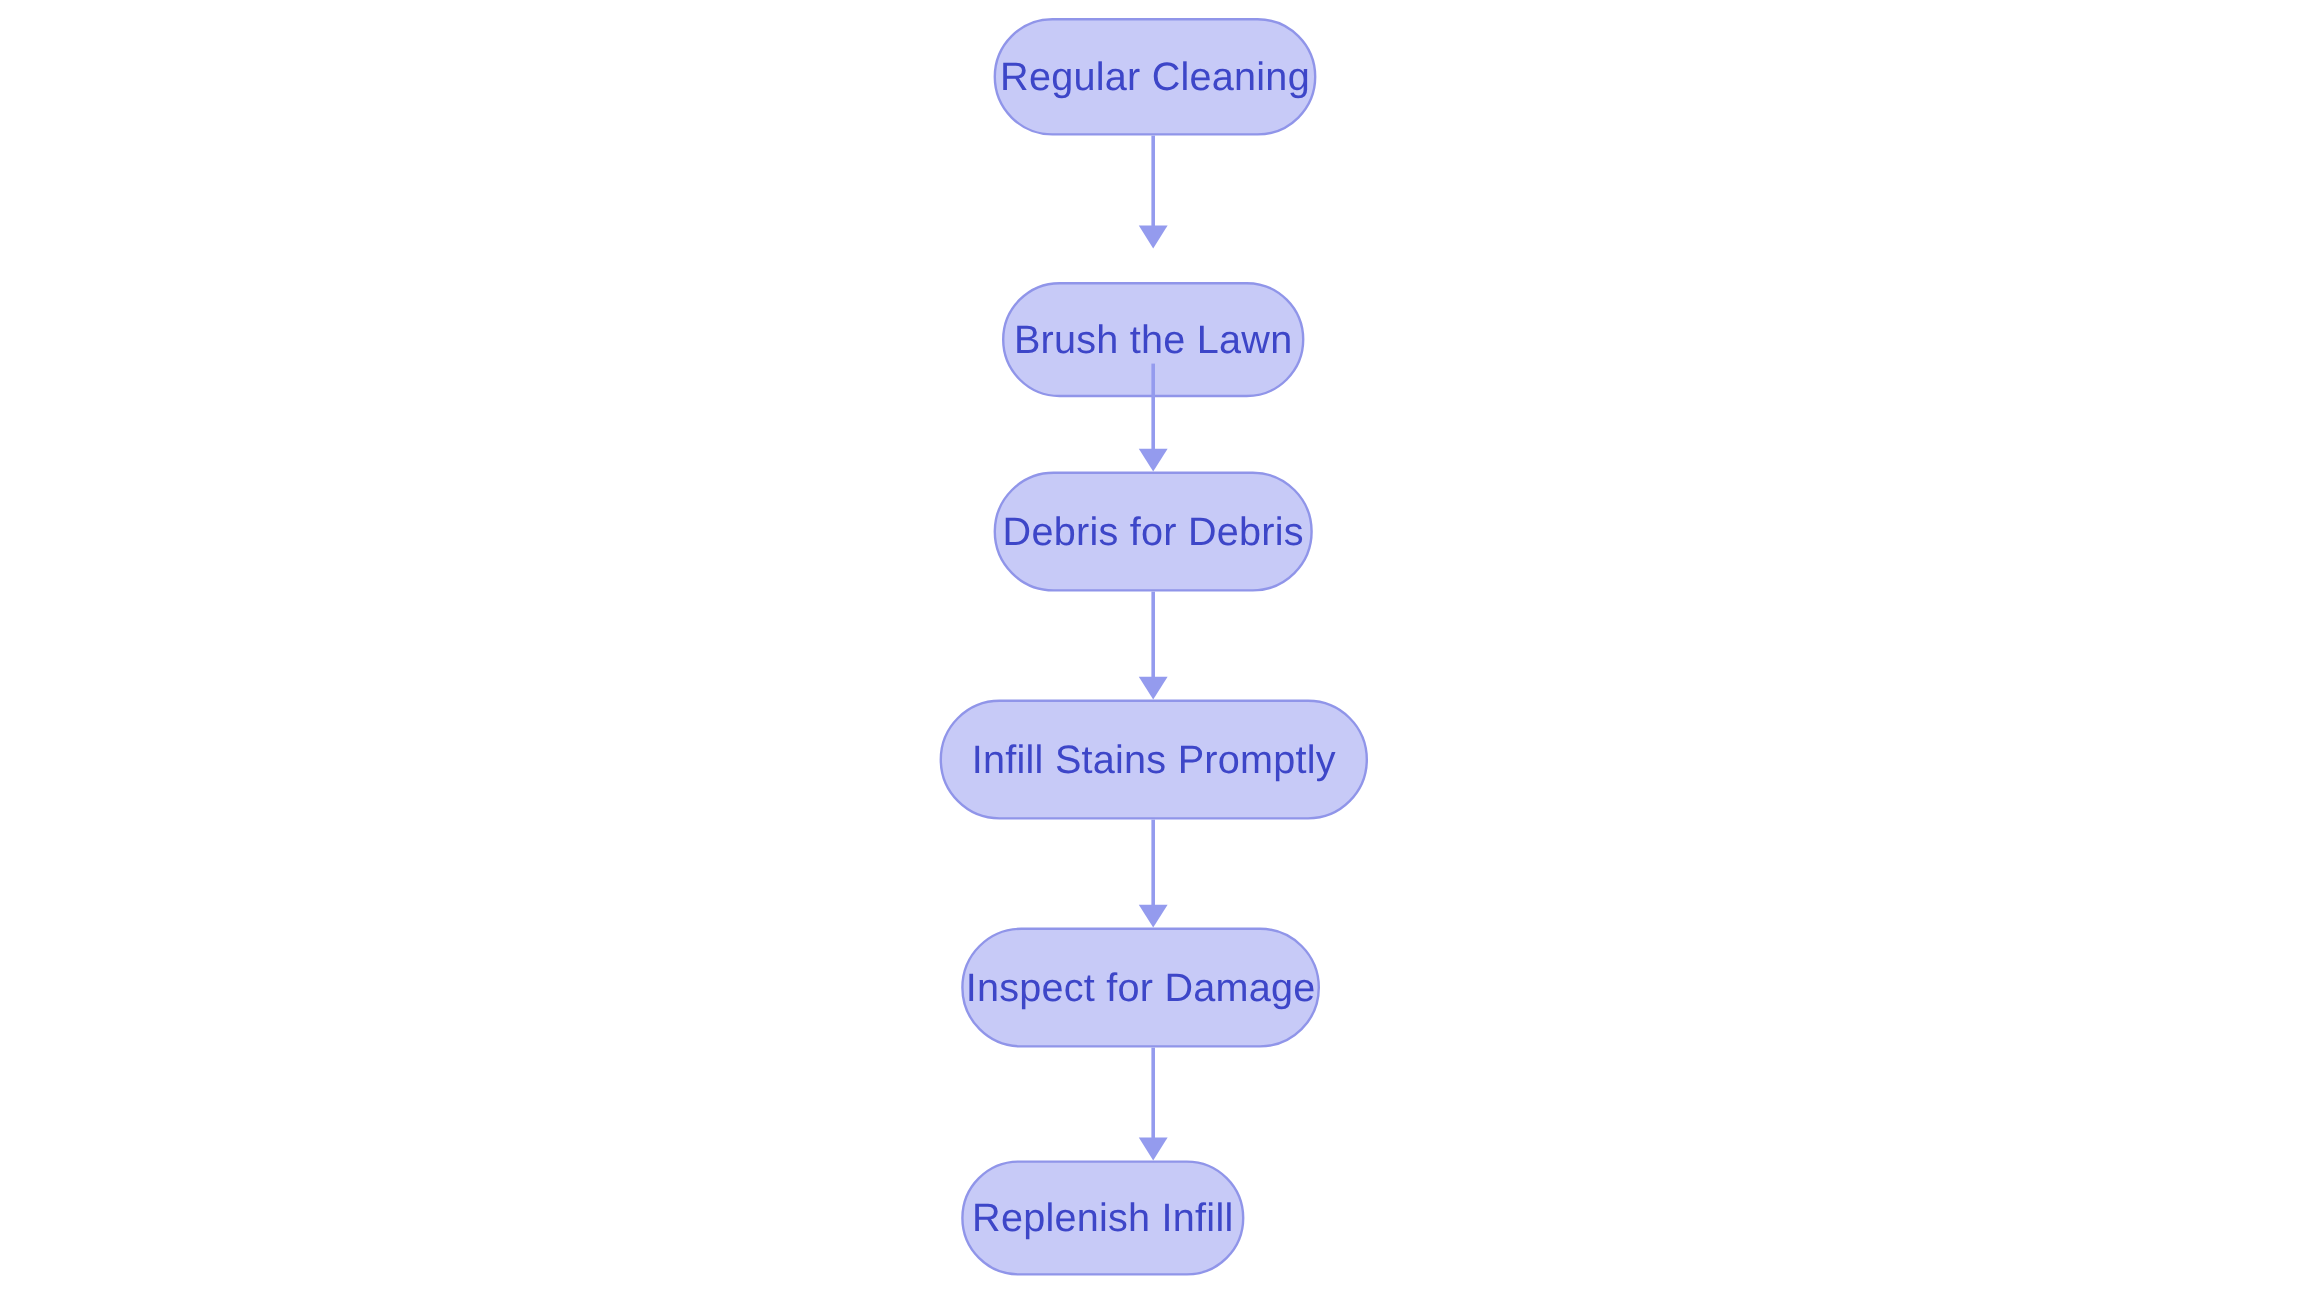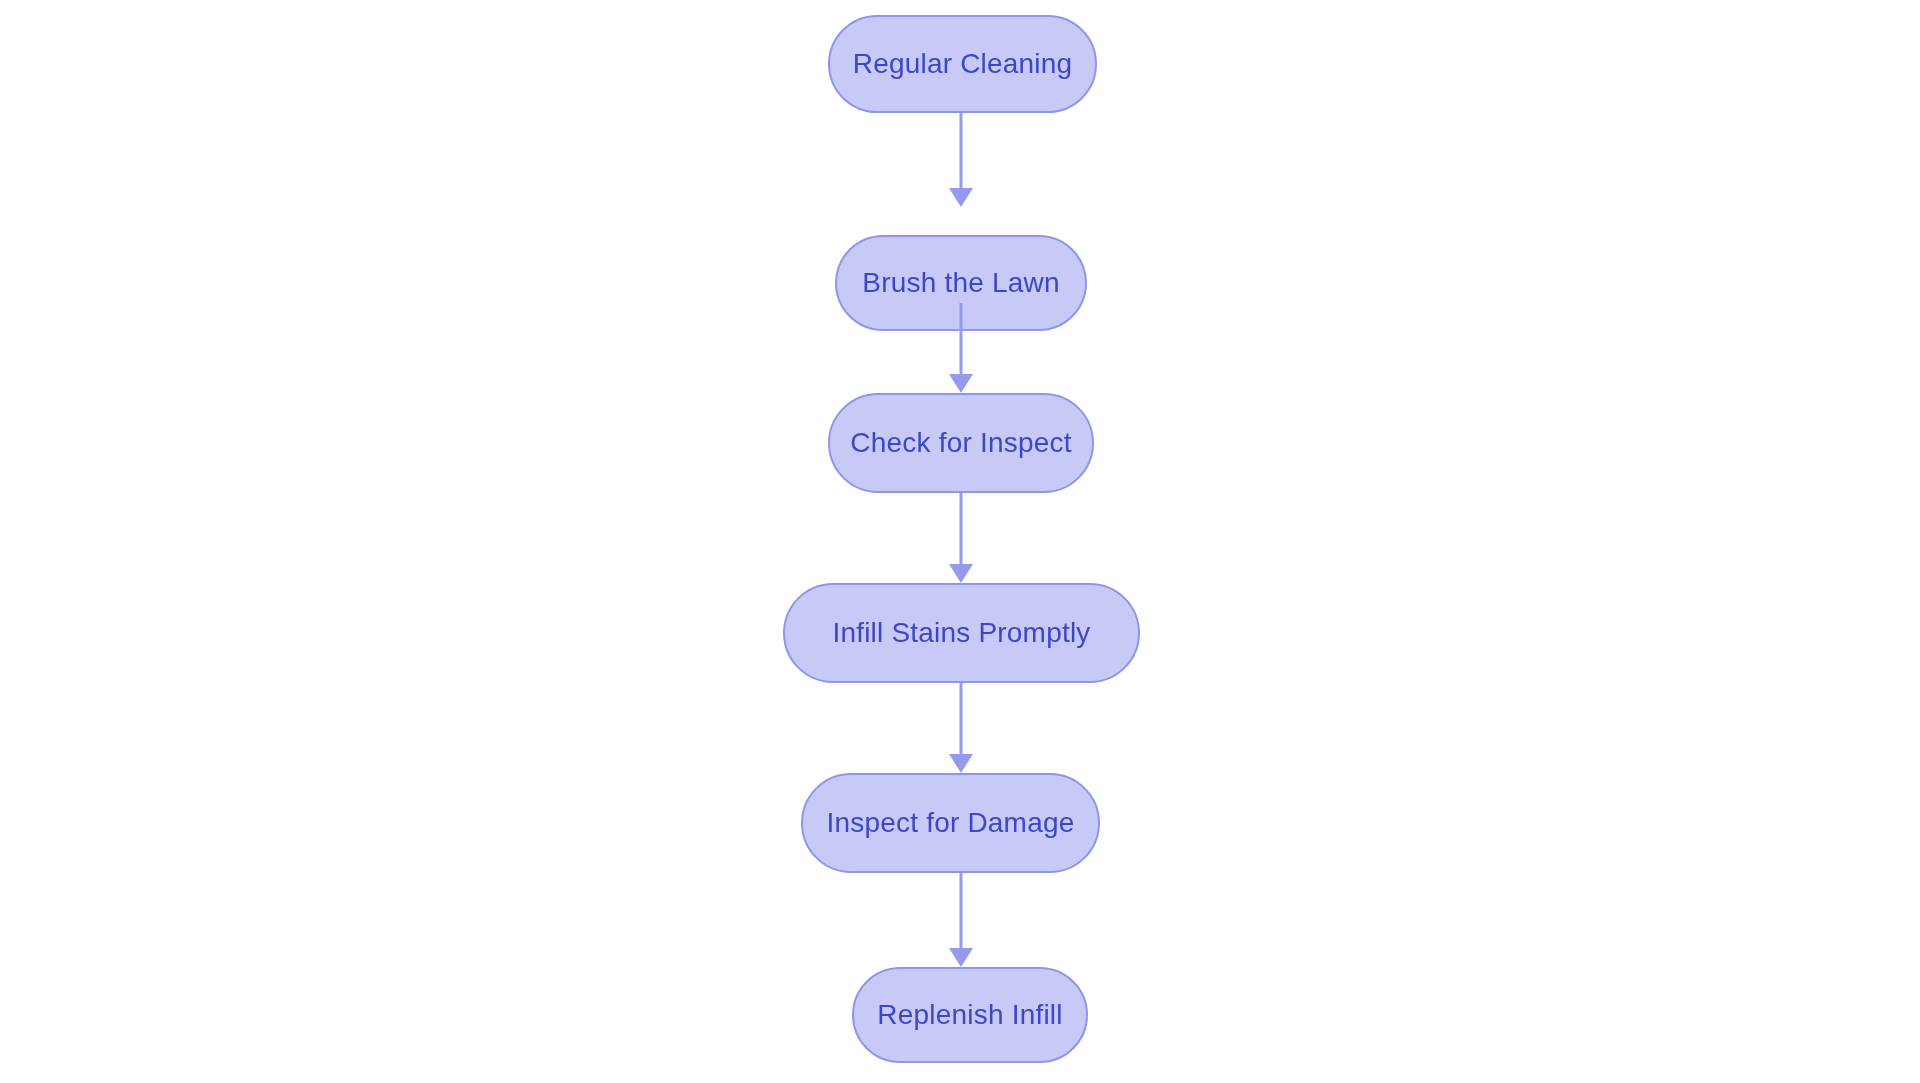--- a/index.html
+++ b/index.html
@@ -18,31 +18,31 @@
   .node {
     position: absolute;
     box-sizing: border-box;
     display: flex;
     align-items: center;
     justify-content: center;
     background: var(--node-fill, #c7caf7);
     border: 2px solid var(--node-border, #9095e9);
     border-radius: 60px;
     color: var(--node-text, #3d46c8);
-    font-size: 28px;
+    font-size: 33px;
     letter-spacing: 0.2px;
     white-space: nowrap;
     text-align: right;
   }
   .n1 { left: 828px; top: 15px;  width: 269px; height: 98px;  }
   .n2 { left: 835px; top: 207px; width: 252px; height: 96px; margin-top: 28px;  }
   .n3 { left: 828px; top: 393px; width: 266px; height: 100px; }
   .n4 { left: 783px; top: 583px; width: 357px; height: 100px; }
   .n5 { left: 801px; top: 773px; width: 299px; height: 100px; }
-  .n6 { left: 852px; top: 967px; width: 236px; height: 96px;  }
+  .n6 { left: 801px; top: 967px; width: 236px; height: 96px;  }
 
   .arrow {
     position: absolute;
     left: 949px;
     width: 24px;
   }
   .a1 { top: 113px; height: 94px; }
   .a2 { top: 303px; height: 90px; }
   .a3 { top: 493px; height: 90px; }
   .a4 { top: 683px; height: 90px; }
@@ -86,21 +86,21 @@
   <div class="node n2">
     <span>Brush the Lawn</span>
   </div>
 
   <div class="arrow a2">
     <div class="shaft"></div>
     <div class="head"></div>
   </div>
 
   <div class="node n3">
-    <span>Check for Inspect</span>
+    <span>Debris for Debris</span>
   </div>
 
   <div class="arrow a3">
     <div class="shaft"></div>
     <div class="head"></div>
   </div>
 
   <div class="node n4">
     <span>Infill Stains Promptly</span>
   </div>

